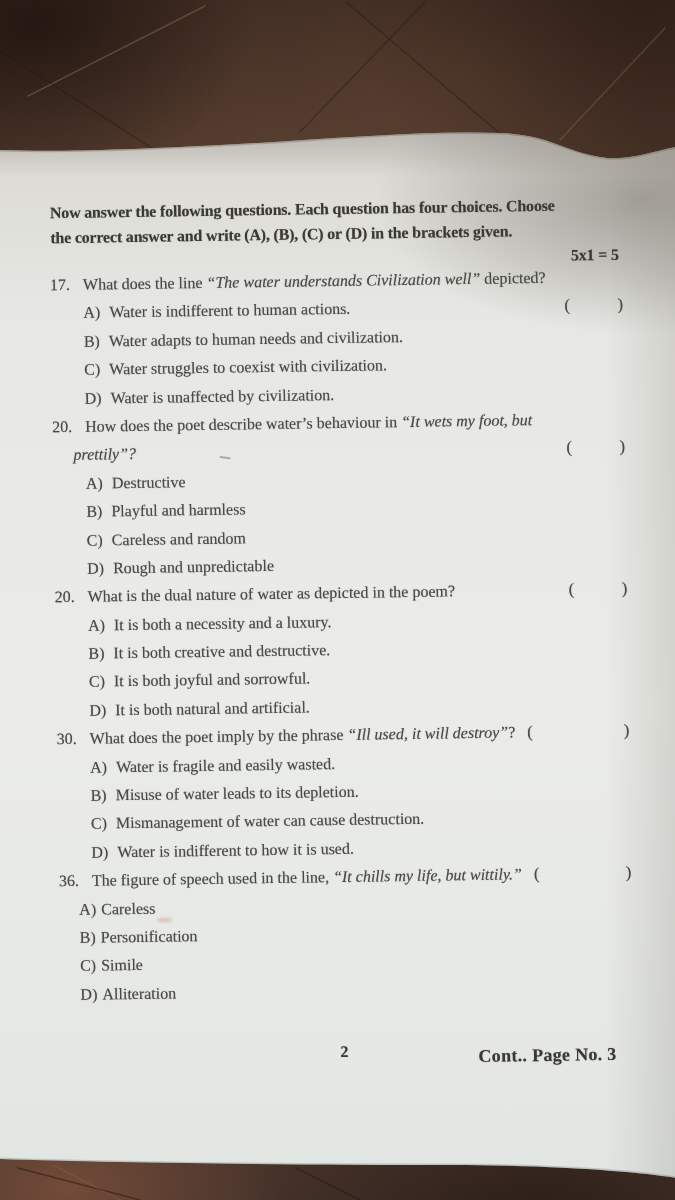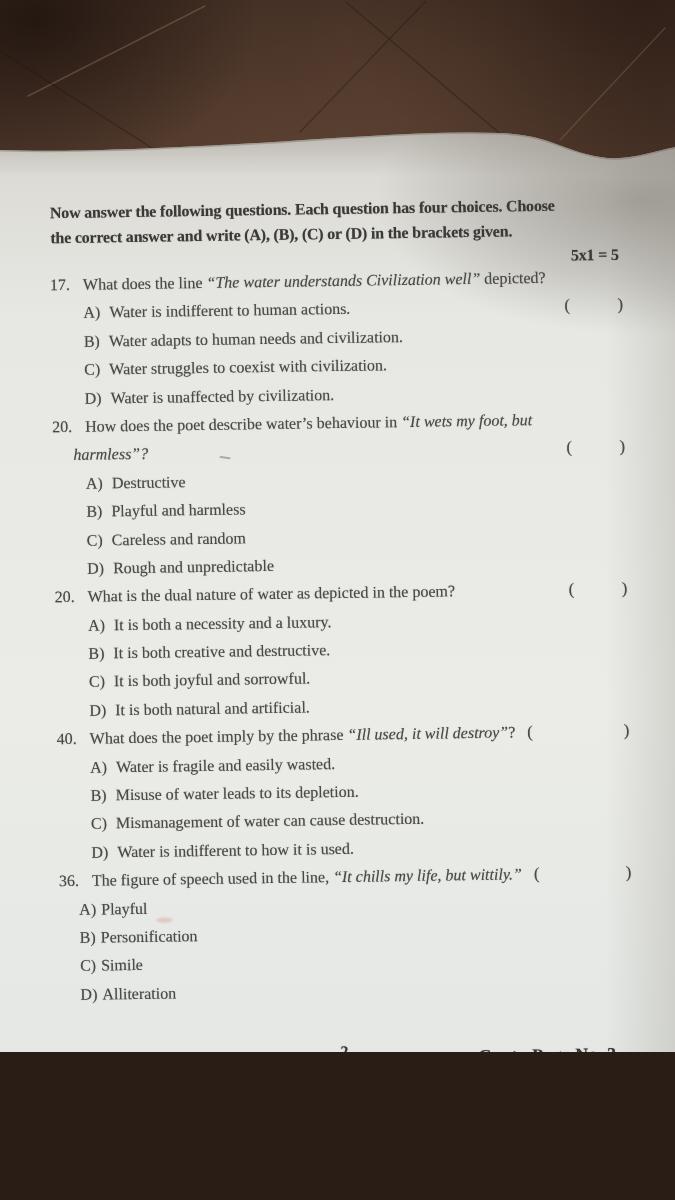--- a/index.html
+++ b/index.html
@@ -1,16 +1,16 @@
 <!DOCTYPE html>
 <html><head>
 <meta charset="utf-8">
 <style>
   html,body{margin:0;padding:0;background:#2a1d16;}
-  .stage{position:relative;width:675px;height:1052px;overflow:hidden;
+  .stage{position:relative;width:675px;height:1200px;overflow:hidden;
          font-family:"Liberation Serif",serif;}
 
   
   .bg{position:absolute;inset:0;
     background:
       radial-gradient(ellipse 320px 220px at 5% 2%,  rgba(18,10,7,.60), transparent 70%),
       radial-gradient(ellipse 420px 280px at 95% 0%, rgba(28,16,11,.45), transparent 72%),
       radial-gradient(ellipse 520px 320px at 45% 16%,rgba(122,89,68,.38), transparent 70%),
       radial-gradient(ellipse 260px 200px at 70% 6%, rgba(96,68,52,.35),  transparent 70%),
       radial-gradient(ellipse 300px 170px at 10% 99%,rgba(158,98,72,.50), transparent 70%),
@@ -123,37 +123,37 @@
       <div class="marks">5x1 = 5</div>
     </div>
 
     <div class="questions" id="questions">
         <div class="row q"><span class="qnum">17.</span><span class="txt"><span>What does the line </span><span class="it">“The water understands Civilization well”</span><span> depicted?</span></span></div>
         <div class="row option"><span class="letter">A)</span><span class="txt"><span>Water is indifferent to human actions.</span></span><span class="br-open">(</span><span class="br-close">)</span></div>
         <div class="row option"><span class="letter">B)</span><span class="txt"><span>Water adapts to human needs and civilization.</span></span></div>
         <div class="row option"><span class="letter">C)</span><span class="txt"><span>Water struggles to coexist with civilization.</span></span></div>
         <div class="row option"><span class="letter">D)</span><span class="txt"><span>Water is unaffected by civilization.</span></span></div>
         <div class="row q"><span class="qnum">20.</span><span class="txt"><span>How does the poet describe water’s behaviour in </span><span class="it">“It wets my foot, but</span></span></div>
-        <div class="row cont"><span class="txt"><span class="it">harmless”?</span></span><span class="br-open">(</span><span class="br-close">)</span></div>
+        <div class="row cont"><span class="txt"><span class="it">prettily”?</span></span><span class="br-open">(</span><span class="br-close">)</span></div>
         <div class="row option"><span class="letter">A)</span><span class="txt"><span>Destructive</span></span></div>
         <div class="row option"><span class="letter">B)</span><span class="txt"><span>Playful and harmless</span></span></div>
         <div class="row option"><span class="letter">C)</span><span class="txt"><span>Careless and random</span></span></div>
         <div class="row option"><span class="letter">D)</span><span class="txt"><span>Rough and unpredictable</span></span></div>
         <div class="row q"><span class="qnum">20.</span><span class="txt"><span>What is the dual nature of water as depicted in the poem?</span></span><span class="br-open">(</span><span class="br-close">)</span></div>
         <div class="row option"><span class="letter">A)</span><span class="txt"><span>It is both a necessity and a luxury.</span></span></div>
         <div class="row option"><span class="letter">B)</span><span class="txt"><span>It is both creative and destructive.</span></span></div>
         <div class="row option"><span class="letter">C)</span><span class="txt"><span>It is both joyful and sorrowful.</span></span></div>
         <div class="row option"><span class="letter">D)</span><span class="txt"><span>It is both natural and artificial.</span></span></div>
-        <div class="row q"><span class="qnum">40.</span><span class="txt"><span>What does the poet imply by the phrase </span><span class="it">“Ill used, it will destroy”</span><span>?</span></span><span class="br-open inline">(</span><span class="br-close">)</span></div>
+        <div class="row q"><span class="qnum">30.</span><span class="txt"><span>What does the poet imply by the phrase </span><span class="it">“Ill used, it will destroy”</span><span>?</span></span><span class="br-open inline">(</span><span class="br-close">)</span></div>
         <div class="row option"><span class="letter">A)</span><span class="txt"><span>Water is fragile and easily wasted.</span></span></div>
         <div class="row option"><span class="letter">B)</span><span class="txt"><span>Misuse of water leads to its depletion.</span></span></div>
         <div class="row option"><span class="letter">C)</span><span class="txt"><span>Mismanagement of water can cause destruction.</span></span></div>
         <div class="row option"><span class="letter">D)</span><span class="txt"><span>Water is indifferent to how it is used.</span></span></div>
         <div class="row q tight"><span class="qnum">36.</span><span class="txt"><span>The figure of speech used in the line, </span><span class="it">“It chills my life, but wittily.”</span></span><span class="br-open inline">(</span><span class="br-close">)</span></div>
-        <div class="row option tight"><span class="letter">A)</span><span class="txt"><span>Playful</span></span></div>
+        <div class="row option tight"><span class="letter">A)</span><span class="txt"><span>Careless</span></span></div>
         <div class="row option tight"><span class="letter">B)</span><span class="txt"><span>Personification</span></span></div>
         <div class="row option tight"><span class="letter">C)</span><span class="txt"><span>Simile</span></span></div>
         <div class="row option tight"><span class="letter">D)</span><span class="txt"><span>Alliteration</span></span></div>
       </div>
 
     <div class="page-number">2</div>
     <div class="cont-note">Cont.. Page No. 3</div>
 
     <div class="mark-dash"></div>
     <div class="smudge"></div>

